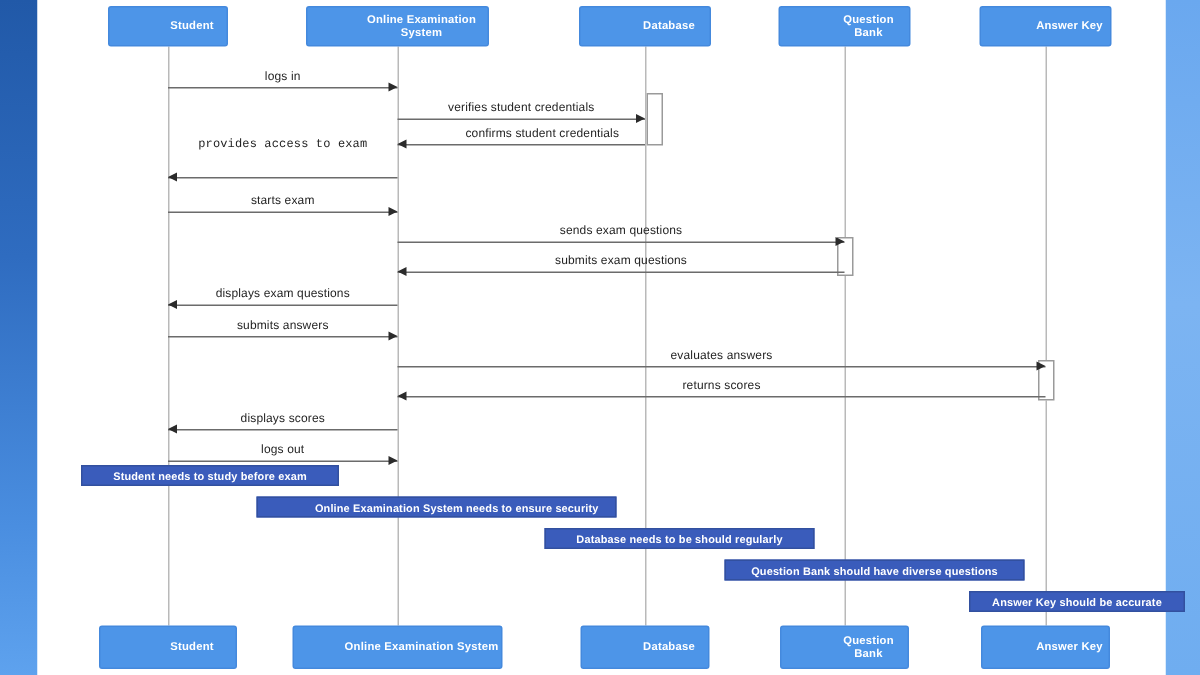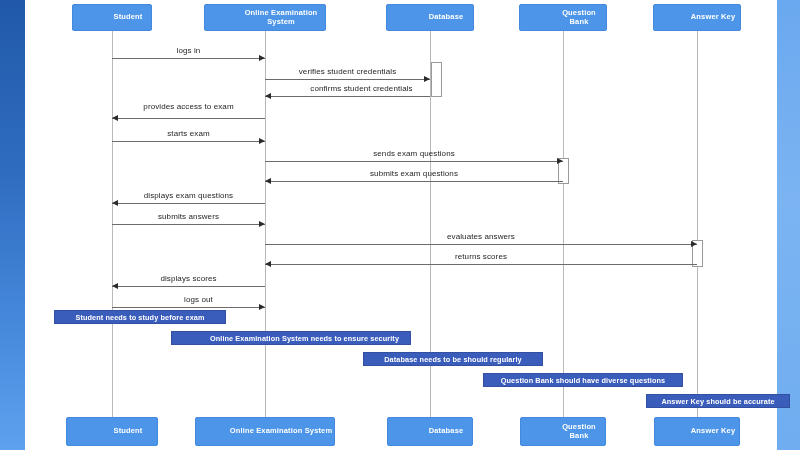--- a/index.html
+++ b/index.html
@@ -143,21 +143,21 @@
       <div class="msg-head right" style="top: 55px; left: 259px;"></div>
       <div class="msg-label" style="left: 112px; width: 153px; top: 46px;">logs in</div>
       <div class="msg-line" style="left: 265px; top: 79px; width: 165px;"></div>
       <div class="msg-head right" style="top: 76px; left: 424px;"></div>
       <div class="msg-label" style="left: 265px; width: 165px; top: 67px;">verifies student credentials</div>
       <div class="msg-line" style="left: 265px; top: 96px; width: 165px;"></div>
       <div class="msg-head left" style="top: 93px; left: 265px;"></div>
       <div class="msg-label" style="left: 265px; width: 165px; top: 84px; margin-left: 14px;">confirms student credentials</div>
       <div class="msg-line" style="left: 112px; top: 118px; width: 153px;"></div>
       <div class="msg-head left" style="top: 115px; left: 112px;"></div>
-      <div class="msg-label" style="left: 112px; width: 153px; top: 102px;">provides access to exam</div>
+      <div class="msg-label" style="left: 112px; width: 153px; top: 92px; font-family: Liberation Mono, monospace;">provides access to exam</div>
       <div class="msg-line" style="left: 112px; top: 141px; width: 153px;"></div>
       <div class="msg-head right" style="top: 138px; left: 259px;"></div>
       <div class="msg-label" style="left: 112px; width: 153px; top: 129px;">starts exam</div>
       <div class="msg-line" style="left: 265px; top: 161px; width: 298px;"></div>
       <div class="msg-head right" style="top: 158px; left: 557px;"></div>
       <div class="msg-label" style="left: 265px; width: 298px; top: 149px;">sends exam questions</div>
       <div class="msg-line" style="left: 265px; top: 181px; width: 298px;"></div>
       <div class="msg-head left" style="top: 178px; left: 265px;"></div>
       <div class="msg-label" style="left: 265px; width: 298px; top: 169px;">submits exam questions</div>
       <div class="msg-line" style="left: 112px; top: 203px; width: 153px;"></div>
@@ -170,21 +170,21 @@
       <div class="msg-head right" style="top: 241px; left: 691px;"></div>
       <div class="msg-label" style="left: 265px; width: 432px; top: 232px;">evaluates answers</div>
       <div class="msg-line" style="left: 265px; top: 264px; width: 432px;"></div>
       <div class="msg-head left" style="top: 261px; left: 265px;"></div>
       <div class="msg-label" style="left: 265px; width: 432px; top: 252px;">returns scores</div>
       <div class="msg-line" style="left: 112px; top: 286px; width: 153px;"></div>
       <div class="msg-head left" style="top: 283px; left: 112px;"></div>
       <div class="msg-label" style="left: 112px; width: 153px; top: 274px;">displays scores</div>
       <div class="msg-line" style="left: 112px; top: 307px; width: 153px;"></div>
       <div class="msg-head right" style="top: 304px; left: 259px;"></div>
-      <div class="msg-label" style="left: 112px; width: 153px; top: 295px; margin-left: 10px;">logs out</div>
+      <div class="msg-label" style="left: 112px; width: 153px; top: 295px;">logs out</div>
     </div>
   <div id="layer-actors-top">
       <div class="actor-box" style="left: 72px; top: 4px; width: 80px; height: 27px;">Student</div>
       <div class="actor-box" style="left: 204px; top: 4px; width: 122px; height: 27px;">Online Examination System</div>
       <div class="actor-box" style="left: 386px; top: 4px; width: 88px; height: 27px;">Database</div>
       <div class="actor-box" style="left: 519px; top: 4px; width: 88px; height: 27px;">Question Bank</div>
       <div class="actor-box" style="left: 653px; top: 4px; width: 88px; height: 27px;">Answer Key</div>
     </div>
   <div id="layer-actors-bot">
       <div class="actor-box" style="left: 66px; top: 417px; width: 92px; height: 29px;">Student</div>

